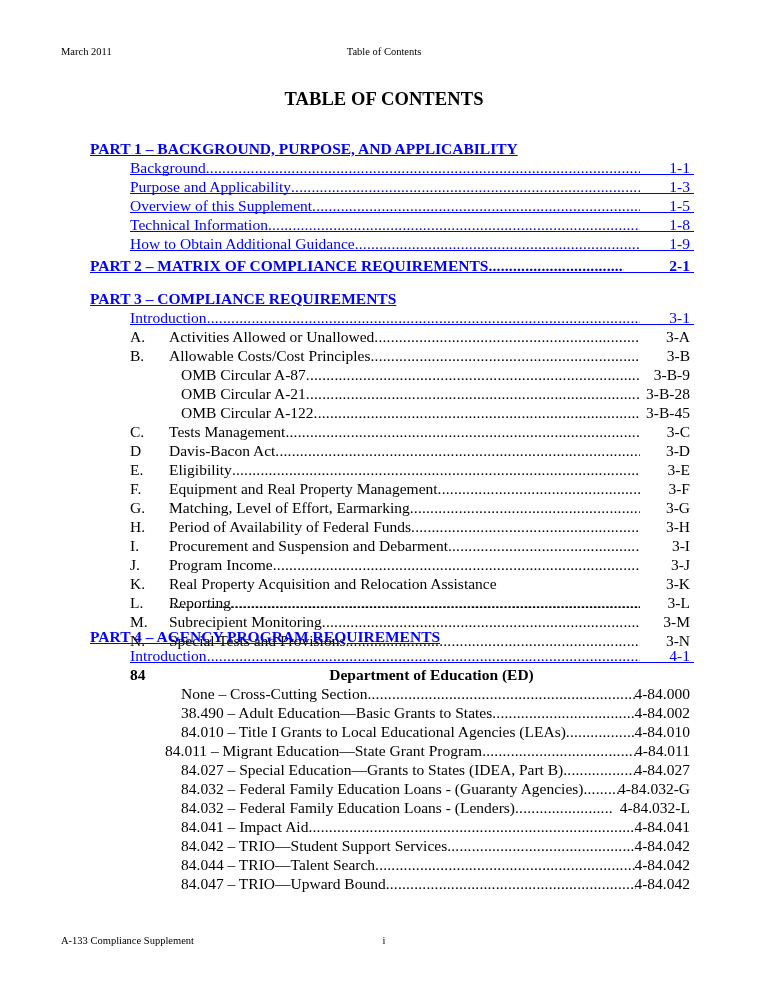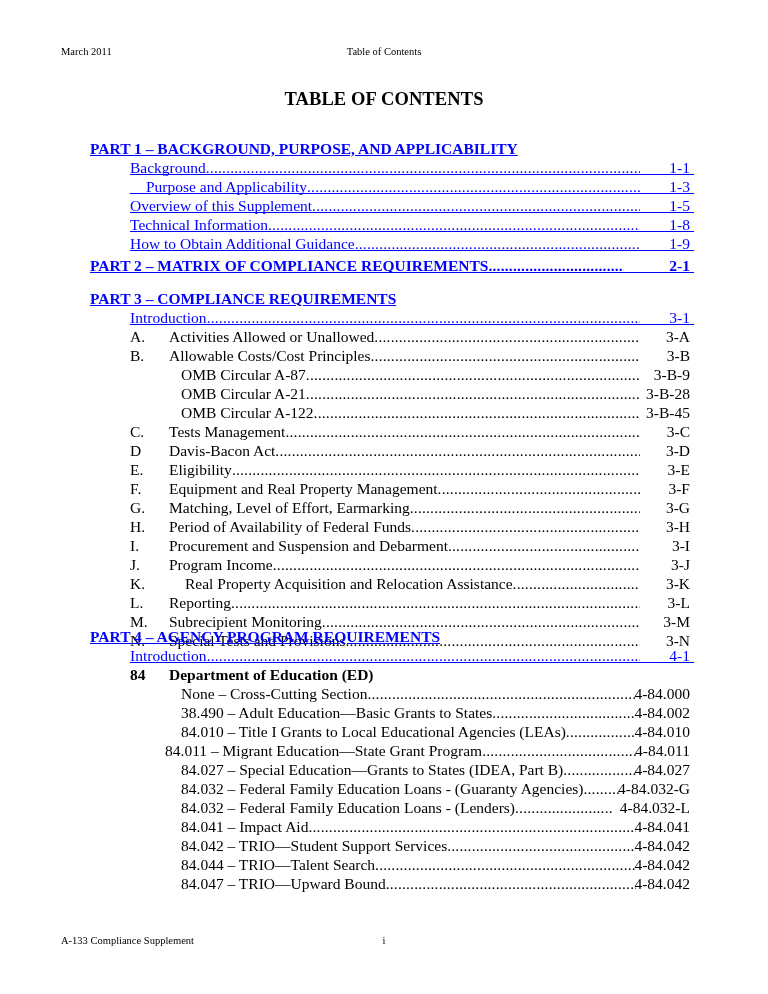--- a/index.html
+++ b/index.html
@@ -108,21 +108,21 @@
   <div id="p1-entries">
       <div class="row link">
         <span class="text-wrap" style="left: 40px; right: 54px; text-decoration: none;">
           <span class="txt">Background</span>
           <span class="leader">........................................................................................................................................................................................................</span>
         </span>
         <span class="pg">1-1</span>
         <span class="underline-bar"></span>
       </div>
       <div class="row link">
-        <span class="text-wrap" style="left: 56px; right: 54px; text-decoration: none;">
+        <span class="text-wrap" style="left: 40px; right: 54px; text-decoration: none;">
           <span class="txt">Purpose and Applicability</span>
           <span class="leader">........................................................................................................................................................................................................</span>
         </span>
         <span class="pg">1-3</span>
         <span class="underline-bar"></span>
       </div>
       <div class="row link">
         <span class="text-wrap" style="left: 40px; right: 54px; text-decoration: none;">
           <span class="txt">Overview of this Supplement</span>
           <span class="leader">........................................................................................................................................................................................................</span>
@@ -267,21 +267,21 @@
       <div class="row">
         <span class="letter">J.</span>
         <span class="text-wrap" style="left: 79px; right: 54px;">
           <span class="txt">Program Income</span>
           <span class="leader">........................................................................................................................................................................................................</span>
         </span>
         <span class="pg">3-J</span>
       </div>
       <div class="row">
         <span class="letter">K.</span>
-        <span class="text-wrap" style="left: 95px; right: 54px;">
+        <span class="text-wrap" style="left: 79px; right: 54px; flex-direction: column;">
           <span class="txt">Real Property Acquisition and Relocation Assistance</span>
           <span class="leader">........................................................................................................................................................................................................</span>
         </span>
         <span class="pg">3-K</span>
       </div>
       <div class="row">
         <span class="letter">L.</span>
         <span class="text-wrap" style="left: 79px; right: 54px;">
           <span class="txt">Reporting</span>
           <span class="leader">........................................................................................................................................................................................................</span>
@@ -313,21 +313,21 @@
       <div class="row link">
         <span class="text-wrap" style="left: 40px; right: 54px; text-decoration: none;">
           <span class="txt">Introduction</span>
           <span class="leader">........................................................................................................................................................................................................</span>
         </span>
         <span class="pg">4-1</span>
         <span class="underline-bar"></span>
       </div>
       <div class="row bold">
         <span class="letter">84</span>
-        <span class="text-wrap" style="left: 79px; right: 0px;">
+        <span class="text-wrap" style="left: 79px; right: 0px; justify-content: center;">
           <span class="txt">Department of Education (ED)</span>
         </span>
       </div>
       <div class="row">
         <span class="text-wrap" style="left: 91px; right: 58px;">
           <span class="txt">None   – Cross-Cutting Section</span>
           <span class="leader">........................................................................................................................................................................................................</span>
         </span>
         <span class="pg">4-84.000</span>
       </div>

